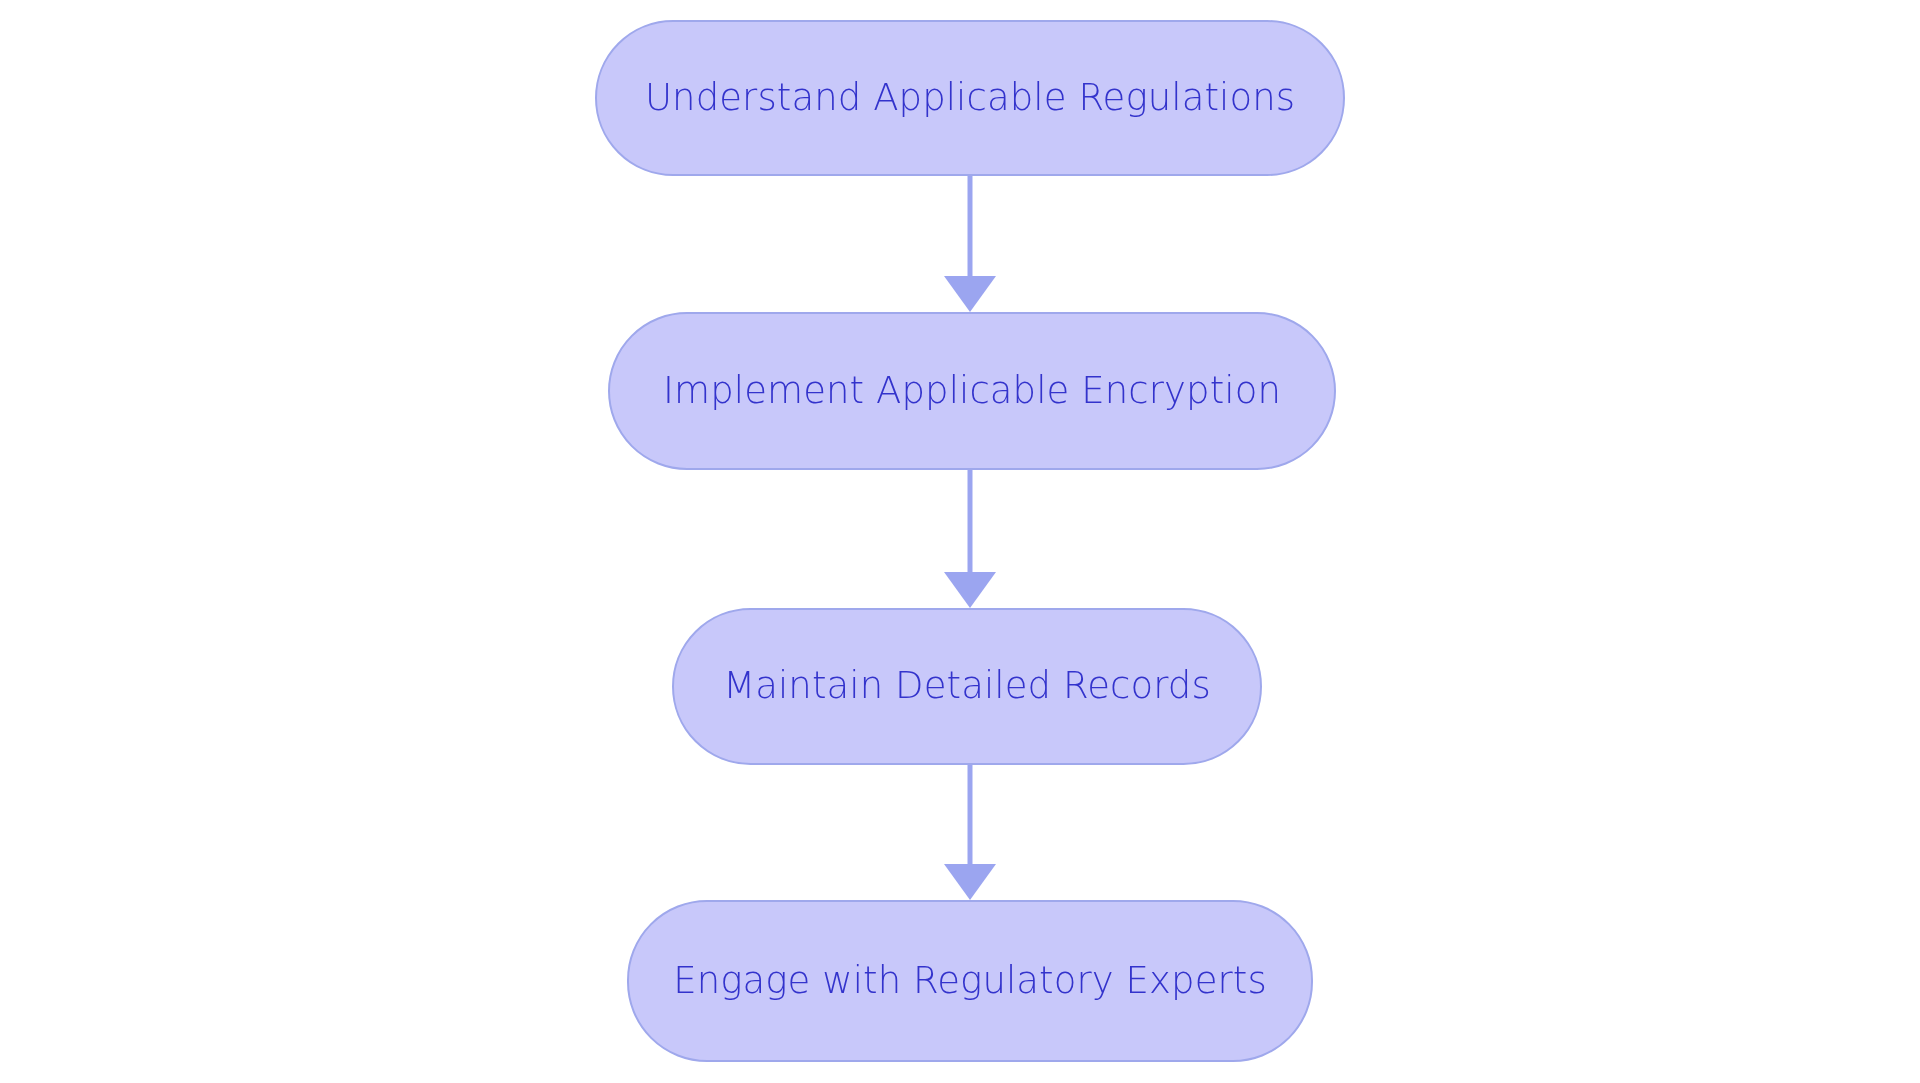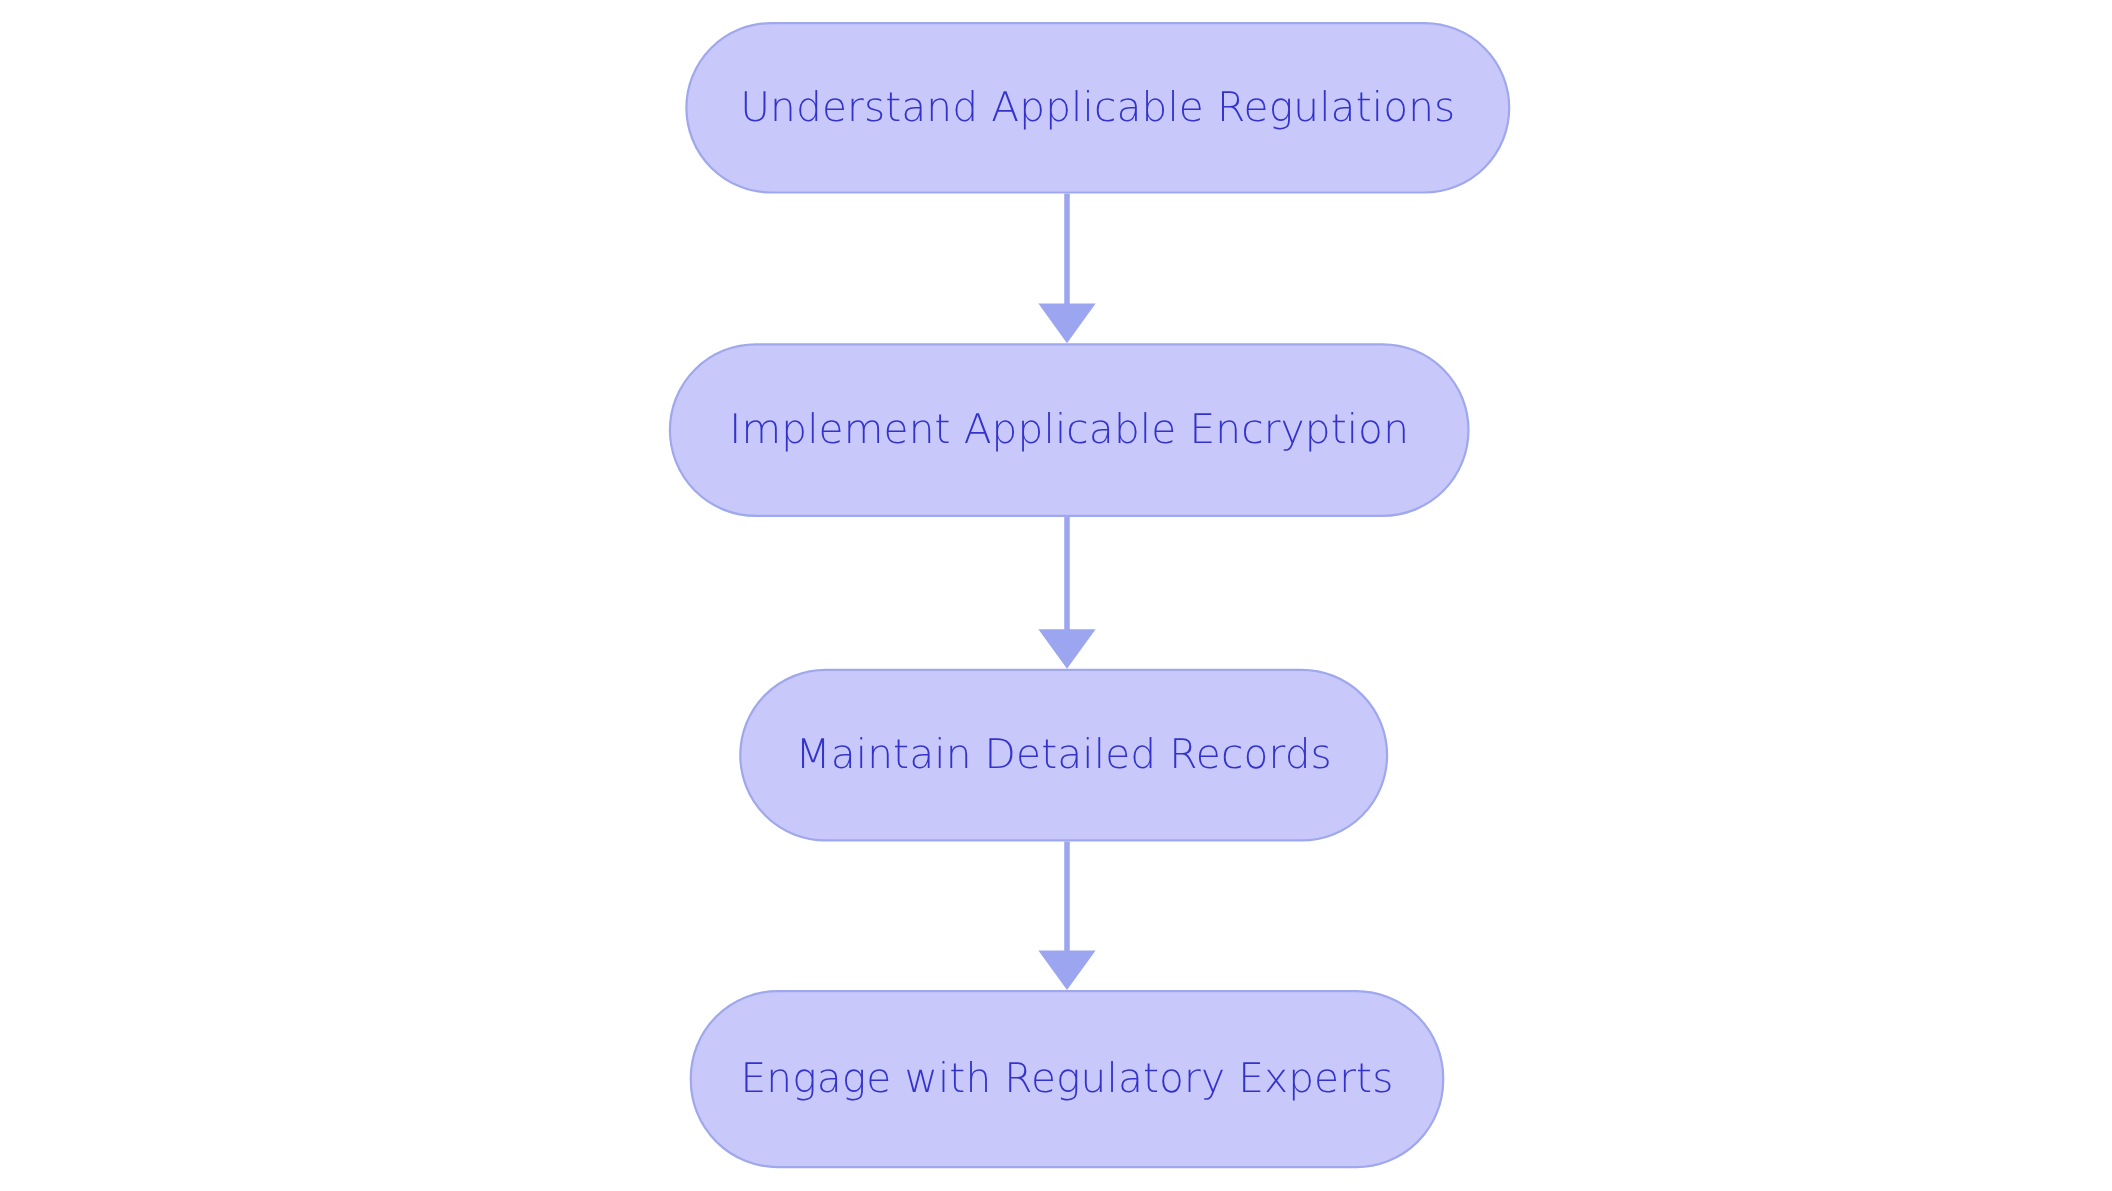--- a/index.html
+++ b/index.html
@@ -50,21 +50,21 @@
     font-family: "DejaVu Sans", "Liberation Sans", sans-serif;
     font-size: 37px;
     font-weight: 300;
     letter-spacing: 0.1px;
     line-height: 1.15;
     white-space: nowrap;
     user-select: none;
   }
 
   
-  #node-0 { left: 623px;  top: 20px;   width: 750px; height: 156px; }
+  #node-0 { left: 595px;  top: 20px;   width: 750px; height: 156px; }
   #node-1 { left: 608px;  top: 312px;  width: 728px; height: 158px; }
   #node-2 { left: 672px;  top: 608px;  width: 590px; height: 157px; }
   #node-3 { left: 627px;  top: 900px;  width: 686px; height: 162px; }
 
   .connector-line {
     stroke: #9ba5f0;
     stroke-width: 5;
     fill: none;
   }
   .connector-head {

